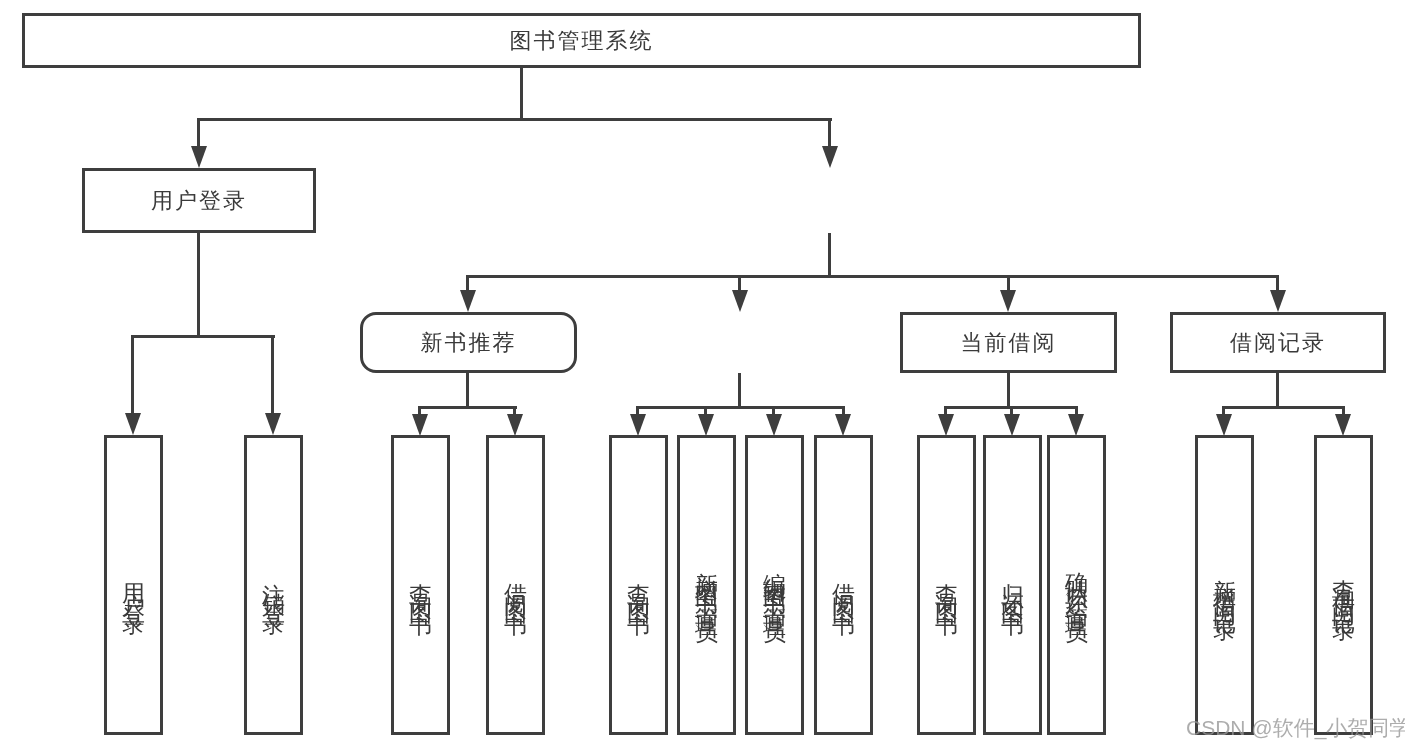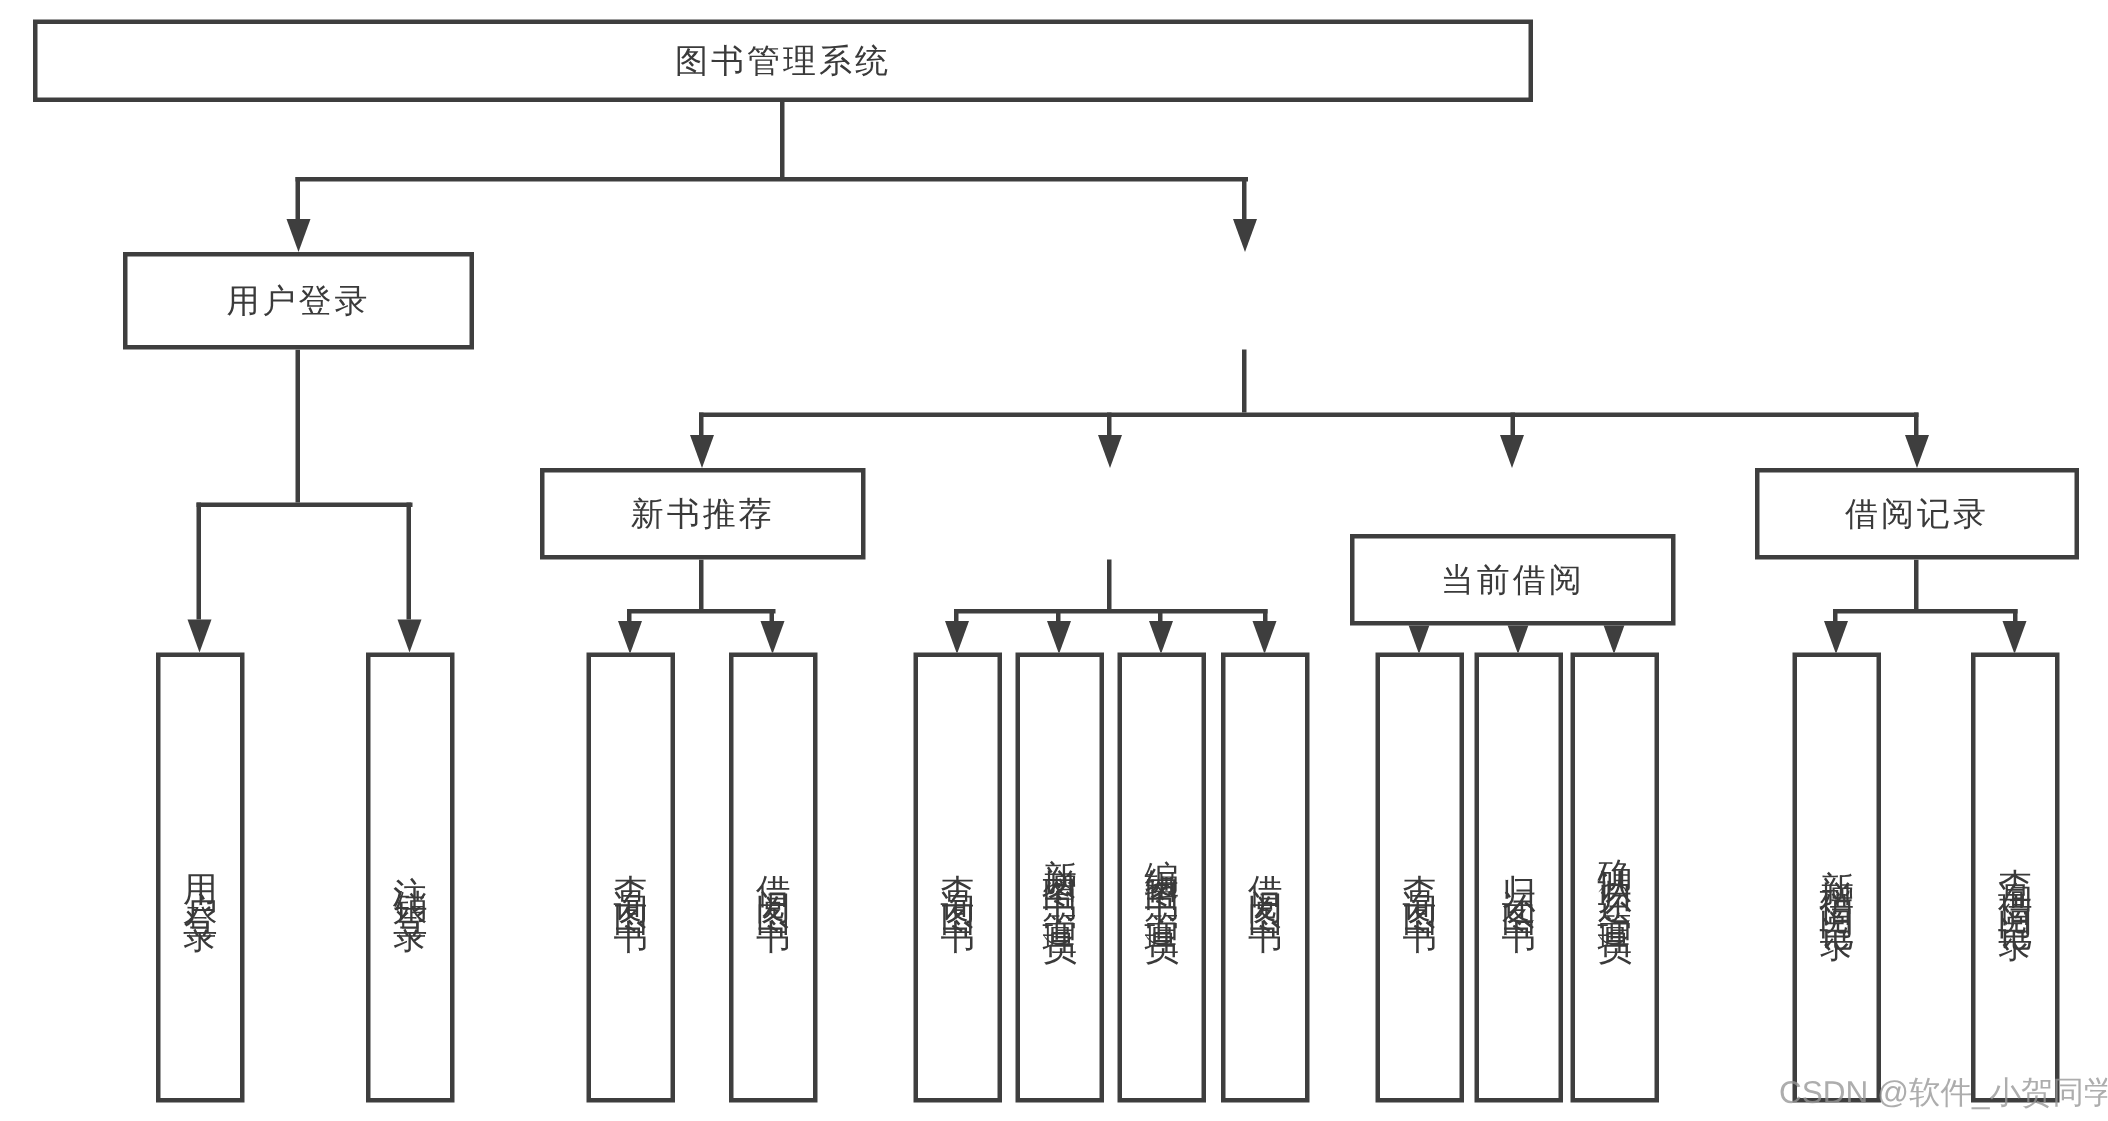--- a/index.html
+++ b/index.html
@@ -88,26 +88,26 @@
   <div class="ln" style="left:1075px;top:406px;width:3px;height:8px;"></div>
   <div class="tri" style="left:1068px;top:414px;"></div>
 
   <div class="ln" style="left:1276px;top:373px;width:3px;height:33px;"></div>
   <div class="ln" style="left:1222px;top:406px;width:123px;height:3px;"></div>
   <div class="ln" style="left:1222px;top:406px;width:3px;height:8px;"></div>
   <div class="tri" style="left:1216px;top:414px;"></div>
   <div class="ln" style="left:1342px;top:406px;width:3px;height:8px;"></div>
   <div class="tri" style="left:1335px;top:414px;"></div>
 
-  <div class="box hl" style="left:22px;top:13px;width:1000px;height:55px;">图书管理系统</div>
+  <div class="box hl" style="left:22px;top:13px;width:1119px;height:55px;">图书管理系统</div>
 
   <div class="box hl" style="left:82px;top:168px;width:234px;height:65px;">用户登录</div>
 
-  <div class="box hl" style="left:360px;top:312px;width:217px;height:61px;">新书推荐</div>
-  <div class="box hl" style="left:900px;top:312px;width:217px;height:61px;margin-top:44px;">当前借阅</div>
+  <div class="box hl" style="left:360px;top:312px;width:217px;height:61px;border-radius:16px;">新书推荐</div>
+  <div class="box hl" style="left:900px;top:312px;width:217px;height:61px;">当前借阅</div>
   <div class="box hl" style="left:1170px;top:312px;width:216px;height:61px;">借阅记录</div>
 
   <div class="box vt sp10" style="left:104px;top:435px;width:59px;height:300px;">用户登录</div>
   <div class="box vt sp10" style="left:244px;top:435px;width:59px;height:300px;">注销登录</div>
 
   <div class="box vt sp10" style="left:391px;top:435px;width:59px;height:300px;">查询图书</div>
   <div class="box vt sp10" style="left:486px;top:435px;width:59px;height:300px;">借阅图书</div>
 
   <div class="box vt sp10" style="left:609px;top:435px;width:59px;height:300px;">查询图书</div>
   <div class="box vt sp7" style="left:677px;top:435px;width:59px;height:300px;">新增图书（管理员）</div>

